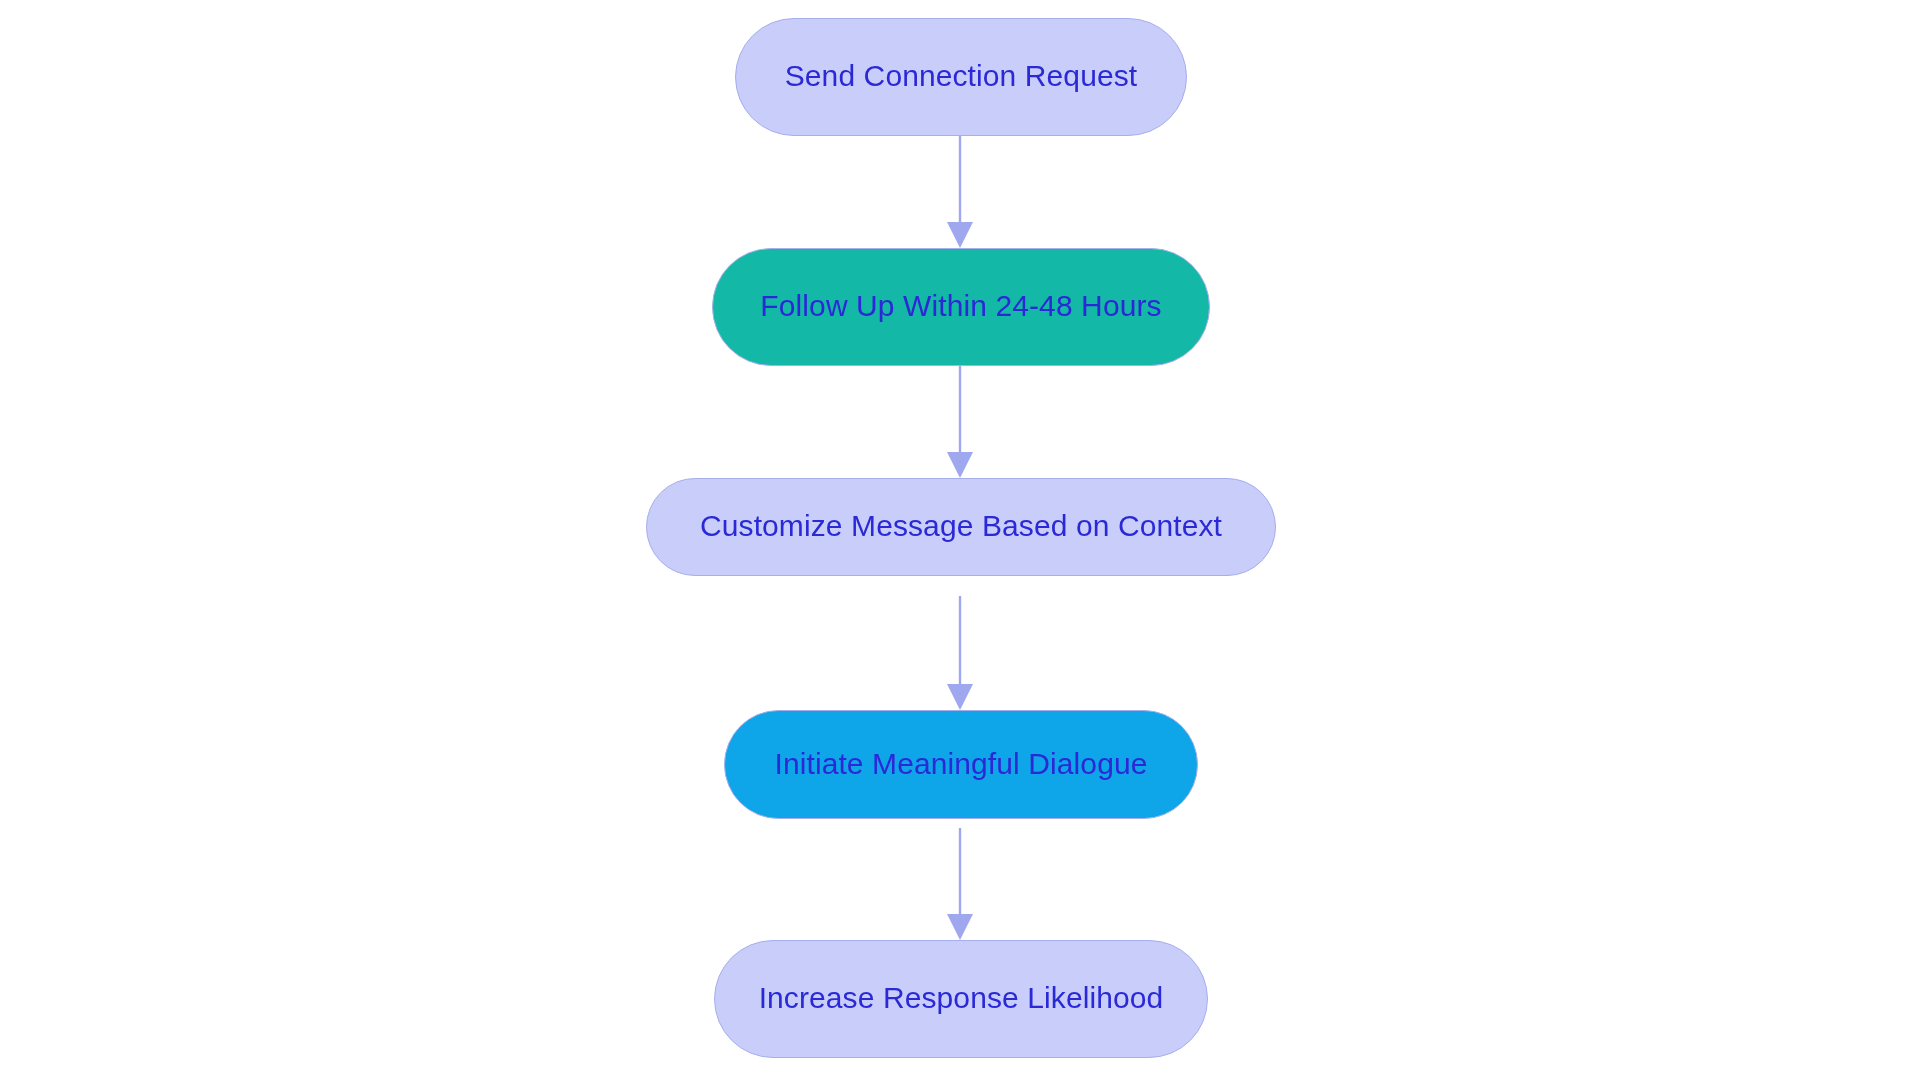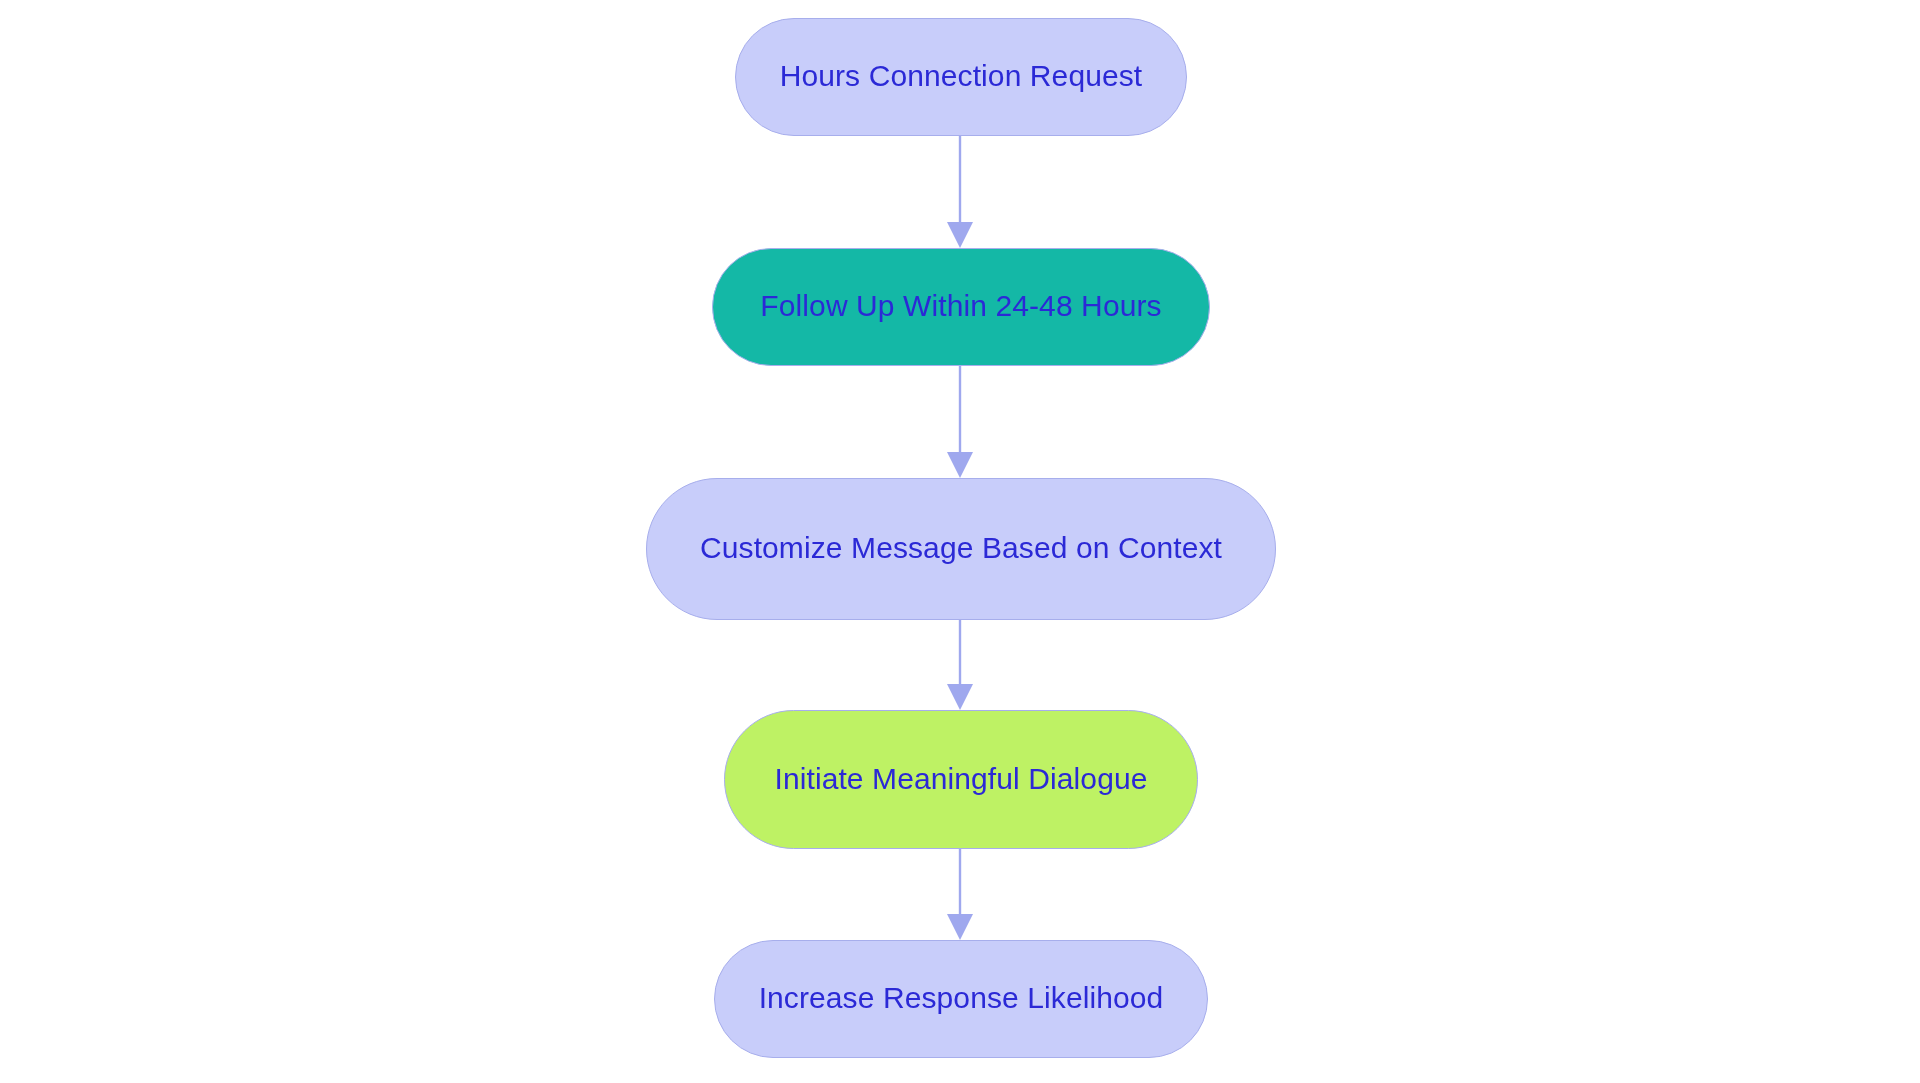--- a/index.html
+++ b/index.html
@@ -76,27 +76,27 @@
     </svg>
     <svg class="flow-edge" width="60" height="114" viewBox="0 0 60 114" style="left: 930px; top: 596px;">
       <line class="edge-line" x1="30" y1="0" x2="30" y2="92" stroke="#9fa8ee"></line>
       <polygon class="edge-head" points="17,88 43,88 30,114" fill="#9fa8ee"></polygon>
     </svg>
     <svg class="flow-edge" width="60" height="112" viewBox="0 0 60 112" style="left: 930px; top: 828px;">
       <line class="edge-line" x1="30" y1="0" x2="30" y2="90" stroke="#9fa8ee"></line>
       <polygon class="edge-head" points="17,86 43,86 30,112" fill="#9fa8ee"></polygon>
     </svg>
     <div class="flow-node" style="left: 735px; top: 18px; width: 452px; height: 118px; font-size: 30px; background: rgb(200, 205, 250); border-color: rgb(167, 174, 236); color: rgb(43, 41, 214);">
-      <span class="node-label">Hours Connection Request</span>
+      <span class="node-label">Send Connection Request</span>
     </div>
     <div class="flow-node" style="left: 712px; top: 248px; width: 498px; height: 118px; font-size: 30px; background: #14b8a6; border-color: rgb(167, 174, 236); color: rgb(43, 41, 214);">
       <span class="node-label">Follow Up Within 24-48 Hours</span>
     </div>
-    <div class="flow-node" style="left: 646px; top: 478px; width: 630px; height: 142px; font-size: 30px; background: rgb(200, 205, 250); border-color: rgb(167, 174, 236); color: rgb(43, 41, 214);">
+    <div class="flow-node" style="left: 646px; top: 478px; width: 630px; height: 98px; font-size: 30px; background: rgb(200, 205, 250); border-color: rgb(167, 174, 236); color: rgb(43, 41, 214);">
       <span class="node-label">Customize Message Based on Context</span>
     </div>
-    <div class="flow-node" style="left: 724px; top: 710px; width: 474px; height: 139px; font-size: 30px; background: #bef264; border-color: rgb(167, 174, 236); color: rgb(43, 41, 214); text-align: right;">
+    <div class="flow-node" style="left: 724px; top: 710px; width: 474px; height: 109px; font-size: 30px; background: #0ea5e9; border-color: rgb(167, 174, 236); color: rgb(43, 41, 214); text-align: right;">
       <span class="node-label">Initiate Meaningful Dialogue</span>
     </div>
     <div class="flow-node" style="left: 714px; top: 940px; width: 494px; height: 118px; font-size: 30px; background: rgb(200, 205, 250); border-color: rgb(167, 174, 236); color: rgb(43, 41, 214);">
       <span class="node-label">Increase Response Likelihood</span>
     </div>
   </div>
 
 </body></html>

